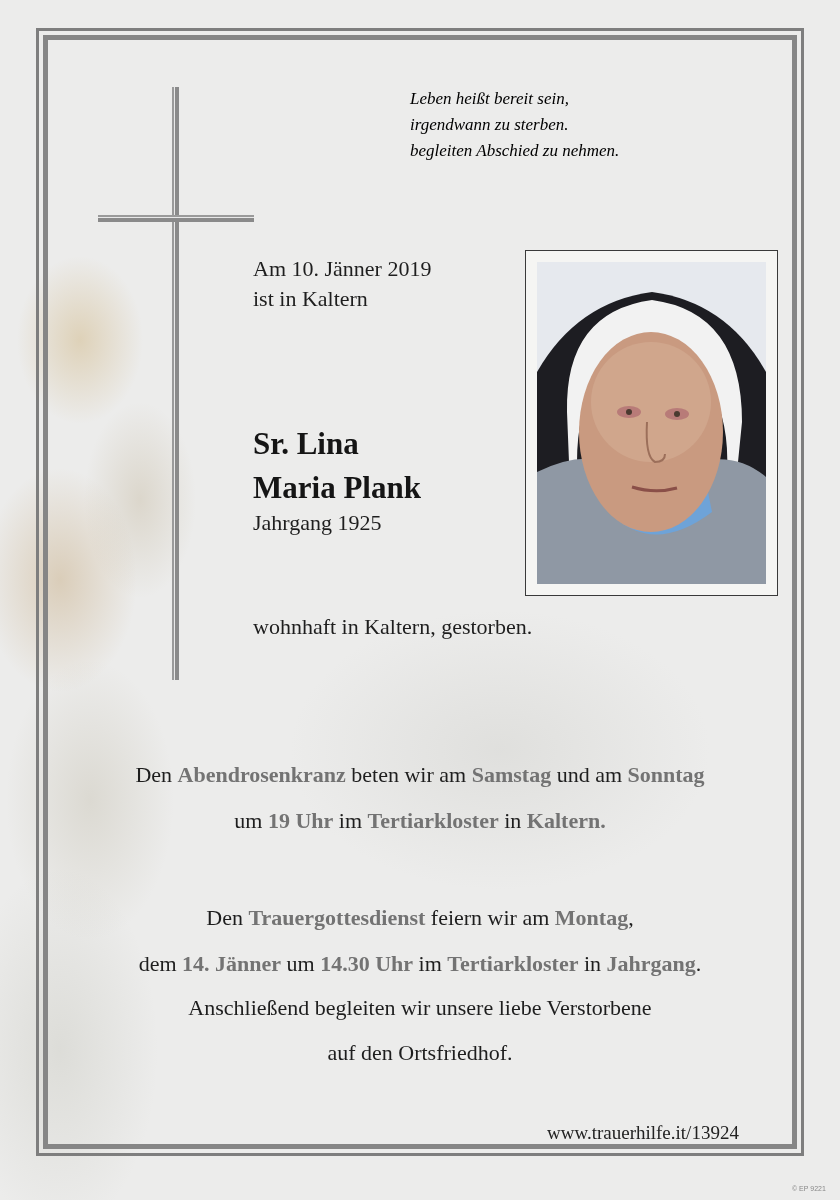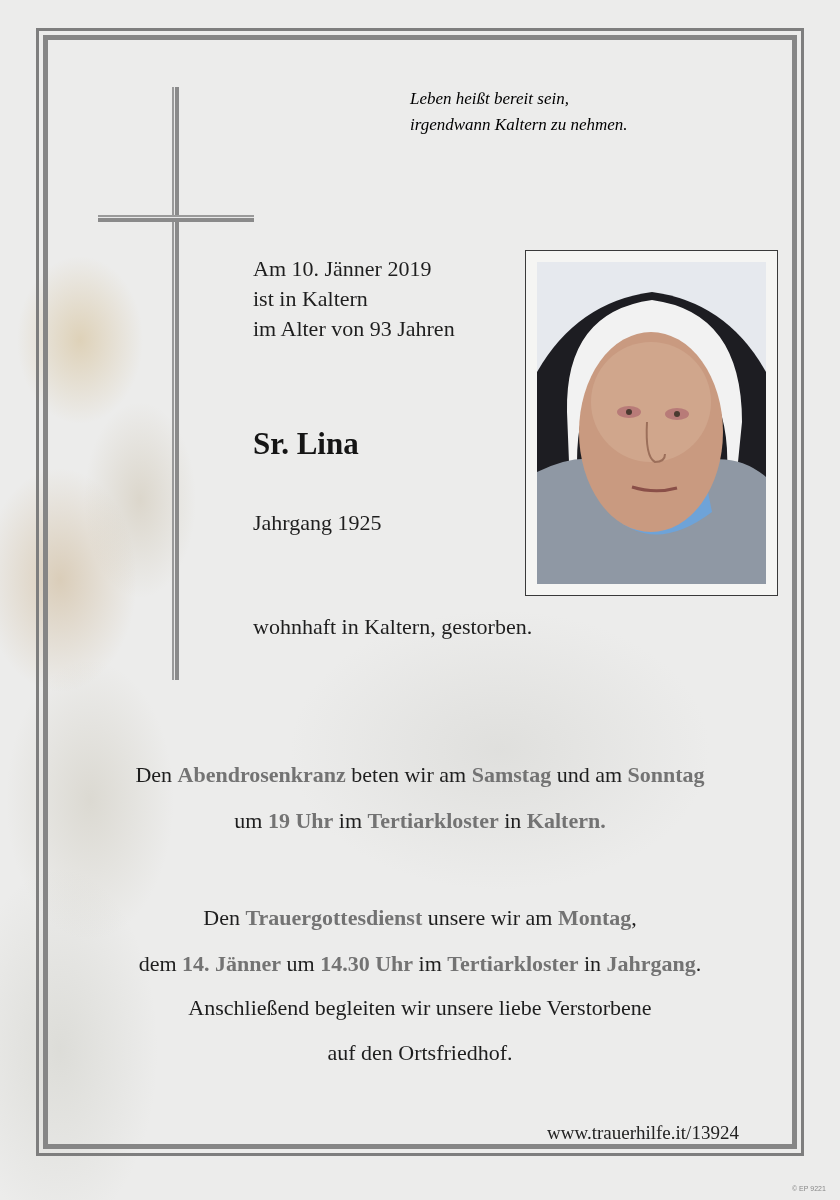--- a/index.html
+++ b/index.html
@@ -90,31 +90,32 @@
 <div class="frame-outer"></div>
 <div class="frame-inner"></div>
 
 <div>
   <div class="cross-v"></div>
   <div class="cross-h"></div>
 </div>
 
 <div class="poem">
   <div>Leben heißt bereit sein,</div>
-  <div>irgendwann Kaltern zu nehmen.</div>
+  <div>irgendwann zu sterben.</div>
+  <div>begleiten Abschied zu nehmen.</div>
 </div>
 
 <div class="intro">
   <div>Am 10. Jänner 2019</div>
   <div>ist in Kaltern</div>
-  <div>im Alter von 93 Jahren</div>
 </div>
 
 <div class="name">
   <div>Sr. Lina</div>
+  <div>Maria Plank</div>
 </div>
 
 <div class="birth">Jahrgang 1925</div>
 
 <div class="residence">wohnhaft in Kaltern, gestorben.</div>
 
 <div class="photo-frame">
   <div class="photo" title="Portrait of Sr. Lina Maria Plank">
     <svg width="229" height="322" viewBox="0 0 229 322" xmlns="http://www.w3.org/2000/svg">
       <rect width="229" height="322" fill="#e6e9ee"></rect>
@@ -143,21 +144,21 @@
 </div>
 
 <div class="ann" style="top:760px;line-height:30px;">
   <span>Den </span><b>Abendrosenkranz</b><span> beten wir am </span><b>Samstag</b><span> und am </span><b>Sonntag</b>
 </div>
 <div class="ann" style="top:806px;line-height:30px;">
   <span>um </span><b>19 Uhr</b><span> im </span><b>Tertiarkloster</b><span> in </span><b>Kaltern.</b>
 </div>
 
 <div class="ann" style="top:903px;line-height:30px;">
-  <span>Den </span><b>Trauergottesdienst</b><span> unsere wir am </span><b>Montag</b><span>,</span>
+  <span>Den </span><b>Trauergottesdienst</b><span> feiern wir am </span><b>Montag</b><span>,</span>
 </div>
 <div class="ann" style="top:949px;line-height:30px;">
   <span>dem </span><b>14. Jänner</b><span> um </span><b>14.30 Uhr</b><span> im </span><b>Tertiarkloster</b><span> in </span><b>Jahrgang</b><span>.</span>
 </div>
 <div class="ann" style="top:993px;line-height:30px;">Anschließend begleiten wir unsere liebe Verstorbene</div>
 <div class="ann" style="top:1038px;line-height:30px;">auf den Ortsfriedhof.</div>
 
 <div class="url">www.trauerhilfe.it/13924</div>
 <div class="copyright">© EP 9221</div>
 

